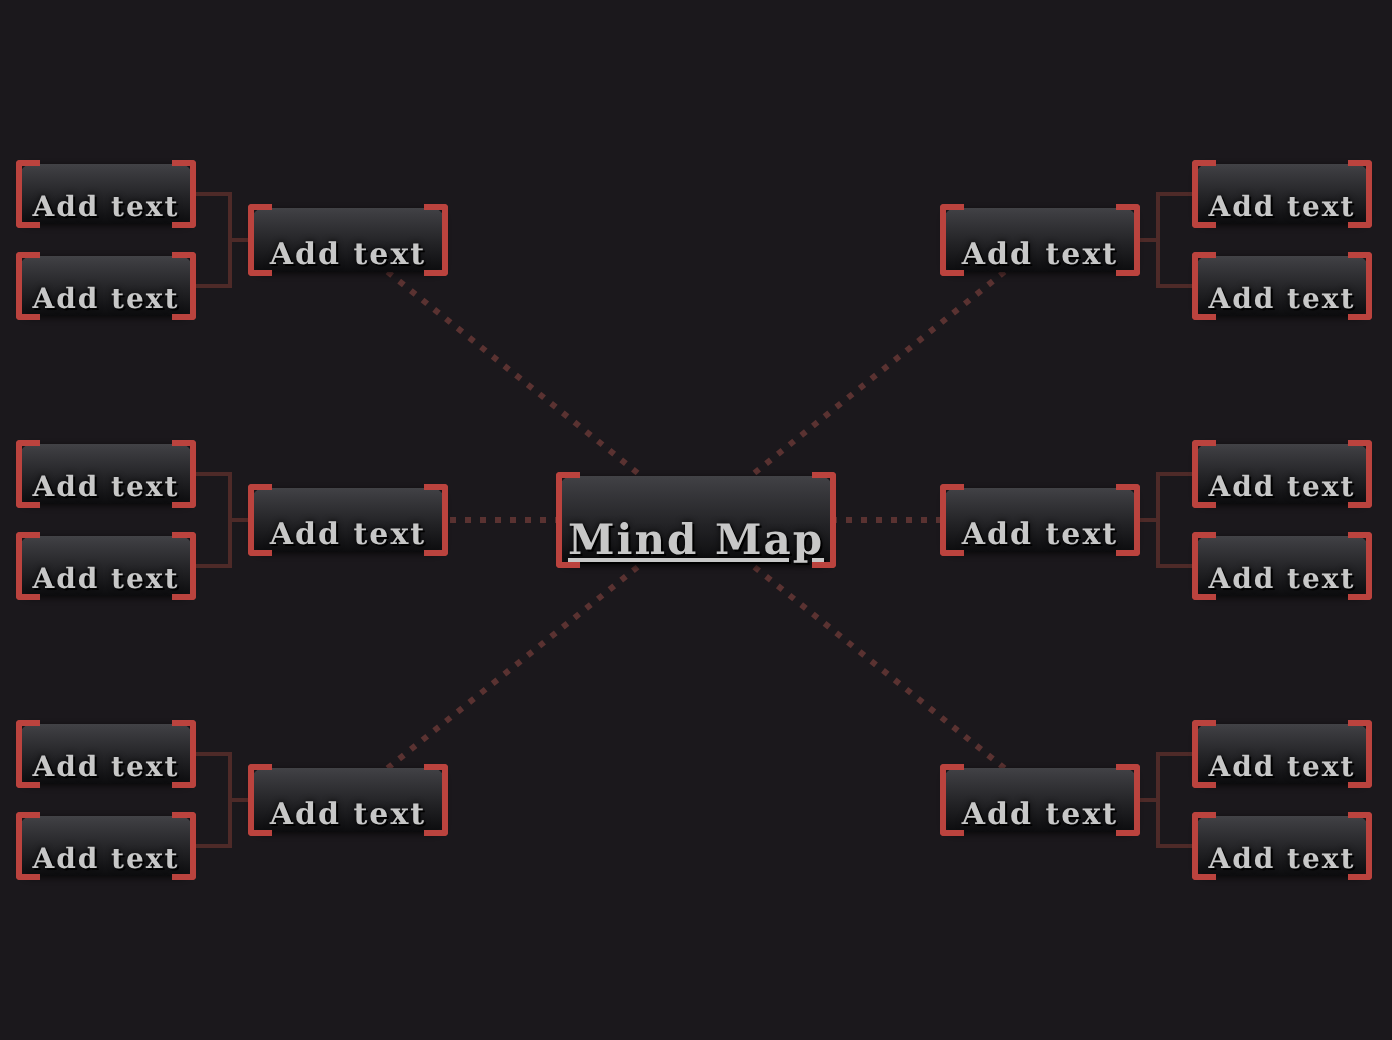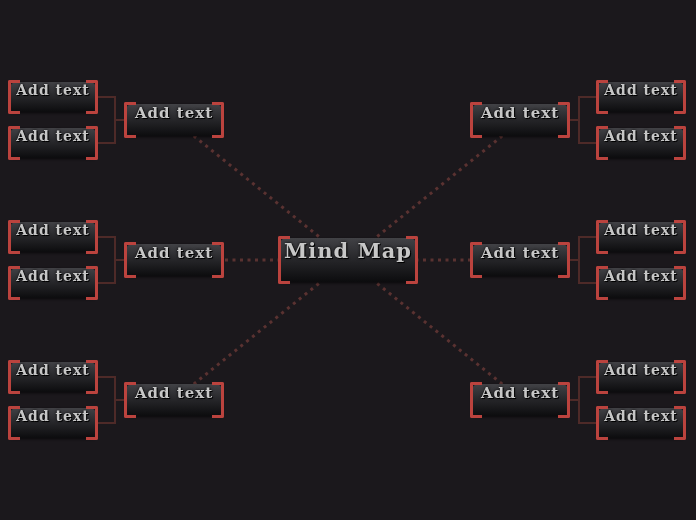--- a/index.html
+++ b/index.html
@@ -9,42 +9,42 @@
     --dot:#5a3231;
     --text:#c7c7c7;
   }
   *{margin:0;padding:0;box-sizing:border-box;}
   html,body{width:696px;height:520px;overflow:hidden;}
   body{background:var(--bg);font-family:"DejaVu Serif",serif;}
   .canvas{position:relative;width:696px;height:520px;background:var(--bg);}
   .connectors{position:absolute;left:0;top:0;width:696px;height:520px;}
   .node{
     position:absolute;
-    display:flex;align-items:flex-start;justify-content:center;
+    display:flex;align-items:flex-end;justify-content:center;
     background:linear-gradient(180deg,#424246 0%,#房 0%,#3d3d41 8%,#232326 55%,#0c0c0e 100%);
     background:linear-gradient(180deg,#424246 0%,#3d3d41 8%,#232326 55%,#0c0c0e 100%);
     border-radius:6px;
     box-shadow:0 1px 3px rgba(0,0,0,.65);
     cursor:pointer;
   }
   .node::before,.node::after{
     content:"";position:absolute;top:-2px;bottom:-2px;width:9px;
     border:3px solid var(--bracket);
   }
   .node::before{left:-2px;border-right:none;border-top-left-radius:2px;border-bottom-left-radius:2px;}
   .node::after{right:-2px;border-left:none;border-top-right-radius:2px;border-bottom-right-radius:2px;}
   .label{
     color:var(--text);
     font-weight:bold;
     letter-spacing:1px;
     text-shadow:1px 1px 0 #000,0 0 3px rgba(0,0,0,.9);
     white-space:nowrap;
     pointer-events:none;
   }
-  .root .label{font-size:21px;}
+  .root .label{font-size:21px;text-decoration:underline;}
   .parent .label{font-size:15px;}
   .child .label{font-size:14px;}
 </style>
 </head>
 <body>
 
 <div class="canvas">
 
   <svg class="connectors" viewBox="0 0 696 520" xmlns="http://www.w3.org/2000/svg">
 

